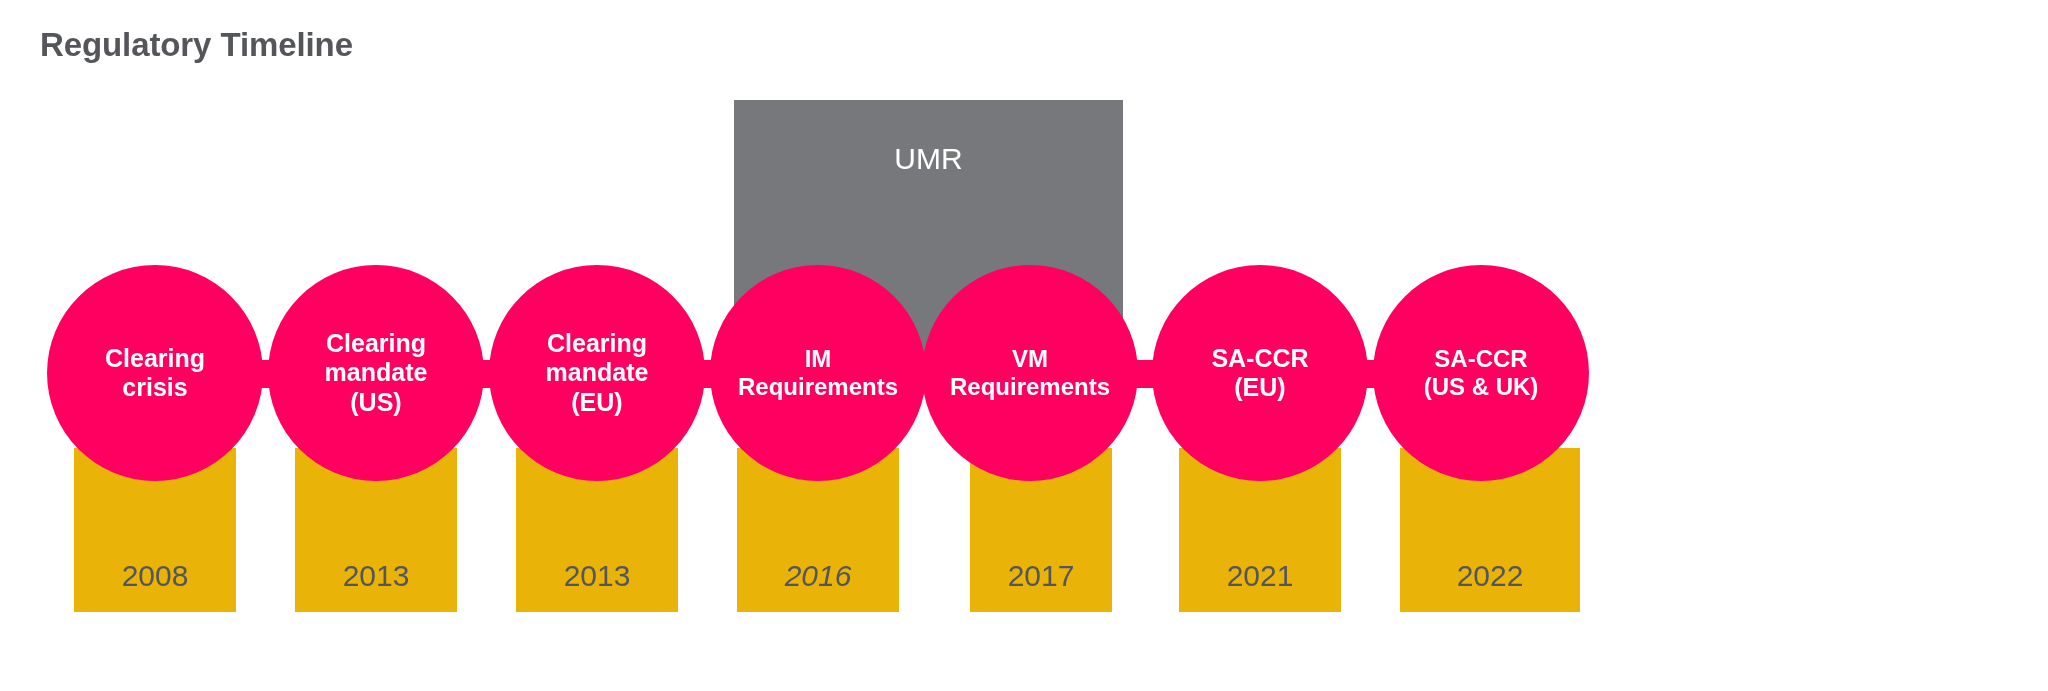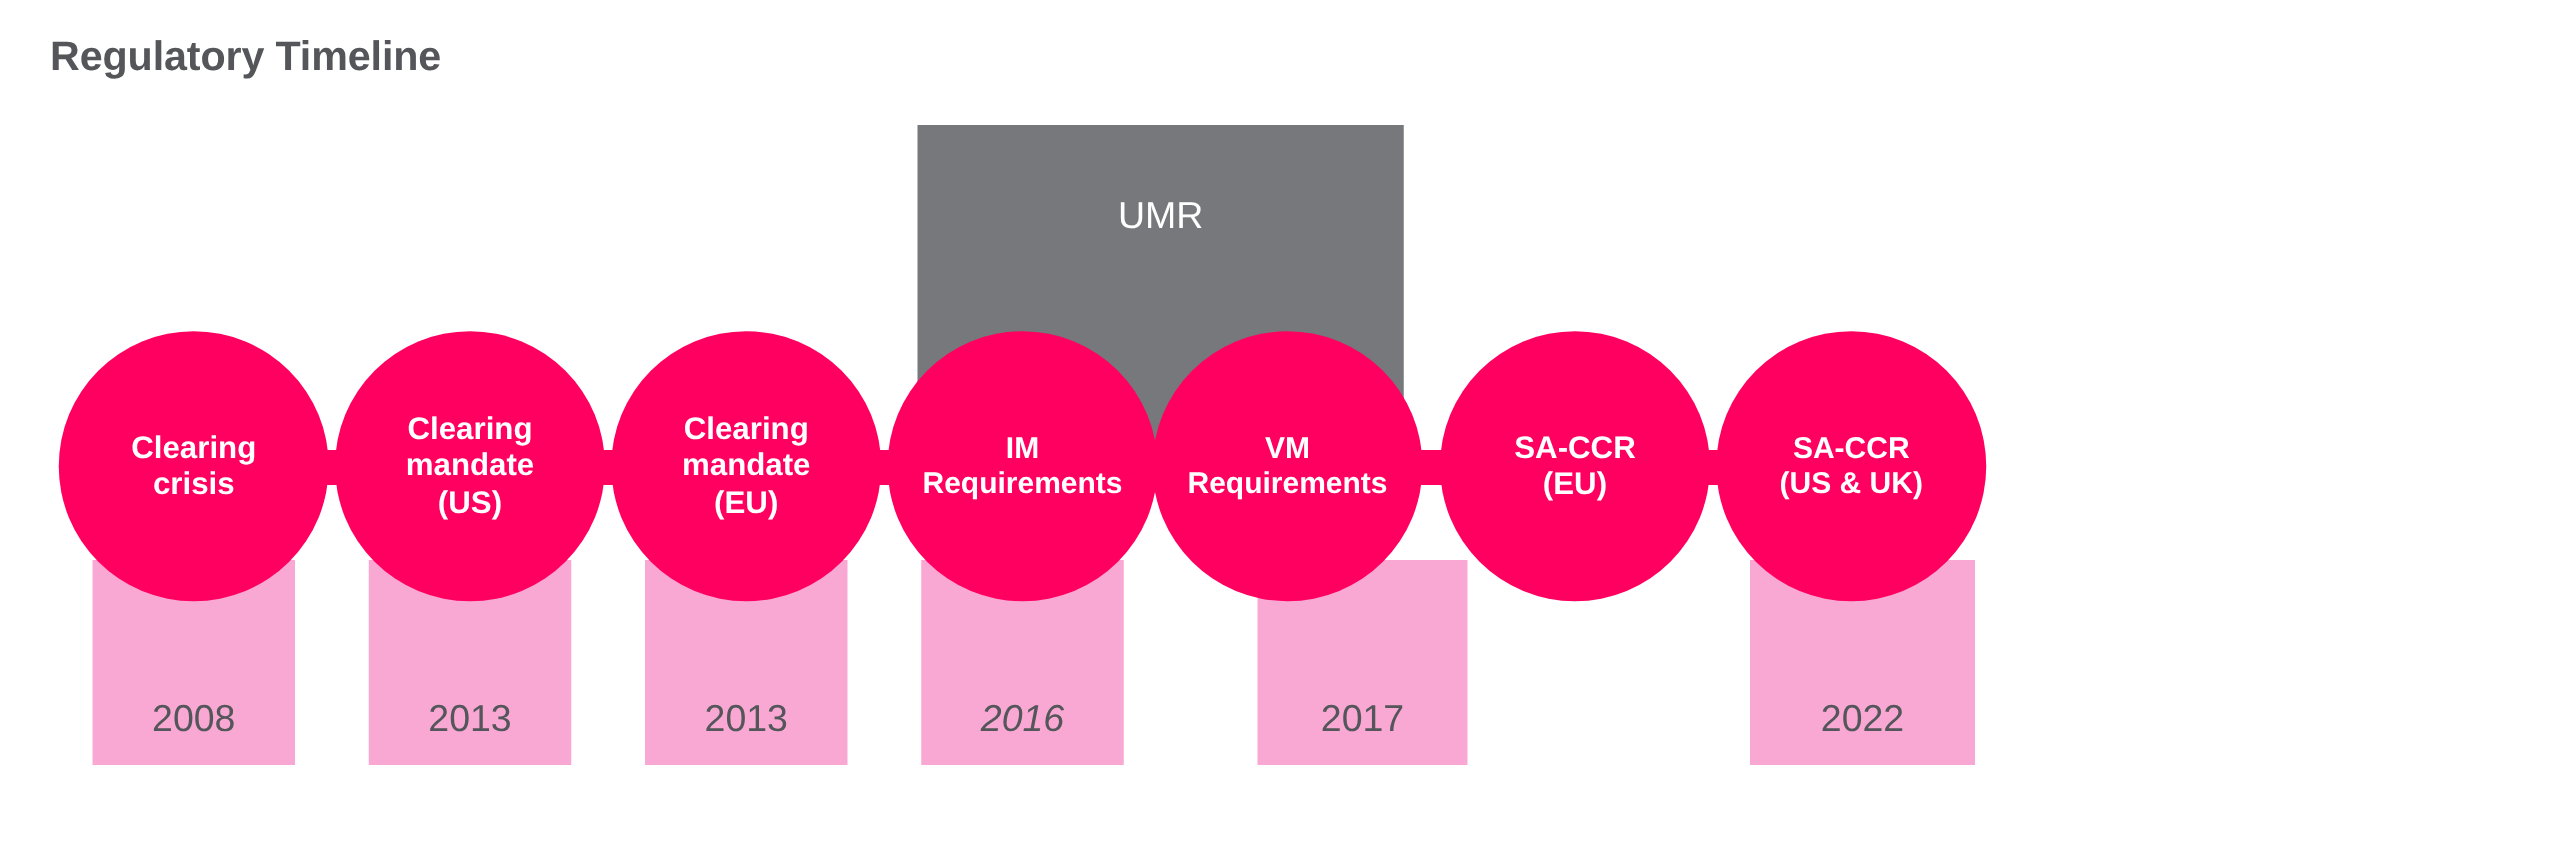--- a/index.html
+++ b/index.html
@@ -28,21 +28,21 @@
   #layer-bars{z-index:1;}
   #layer-umr{z-index:2;}
   #layer-spine{z-index:3;}
   #layer-circles{z-index:4;}
 
   
   .ped{
     position:absolute;
     top:448px;
     height:164px;
-    background:#f9a8d4;
+    background:#eab308;
   }
   .ped-year{
     position:absolute;
     left:0; right:0;
     top:113px;
     text-align:center;
     font-size:30px;
     font-weight:normal;
     color:#54565a;
     line-height:1;
@@ -56,21 +56,20 @@
     background:#76787b;
   }
   #umr-label{
     position:absolute;
     left:0; right:0; top:44px;
     text-align:center;
     color:#ffffff;
     font-size:30px;
     font-weight:normal;
     line-height:1;
-    margin-top:14px;
   }
 
   
   #spine{
     position:absolute;
     top:360px;
     height:28px;
     background:#ff0060;
   }
 
@@ -108,22 +107,25 @@
     </div>
     <div class="ped" style="left:295px;width:162px;">
       <div class="ped-year">2013</div>
     </div>
     <div class="ped" style="left:516px;width:162px;">
       <div class="ped-year">2013</div>
     </div>
     <div class="ped" style="left:737px;width:162px;font-style:italic;">
       <div class="ped-year">2016</div>
     </div>
-    <div class="ped" style="left:1006px;width:168px;">
+    <div class="ped" style="left:970px;width:142px;">
       <div class="ped-year">2017</div>
+    </div>
+    <div class="ped" style="left:1179px;width:162px;">
+      <div class="ped-year">2021</div>
     </div>
     <div class="ped" style="left:1400px;width:180px;">
       <div class="ped-year">2022</div>
     </div>
   </div>
 
   <div class="layer" id="layer-umr">
     <div id="umr-box" style="left: 734px; width: 389px;">
       <div id="umr-label">UMR</div>
     </div>

